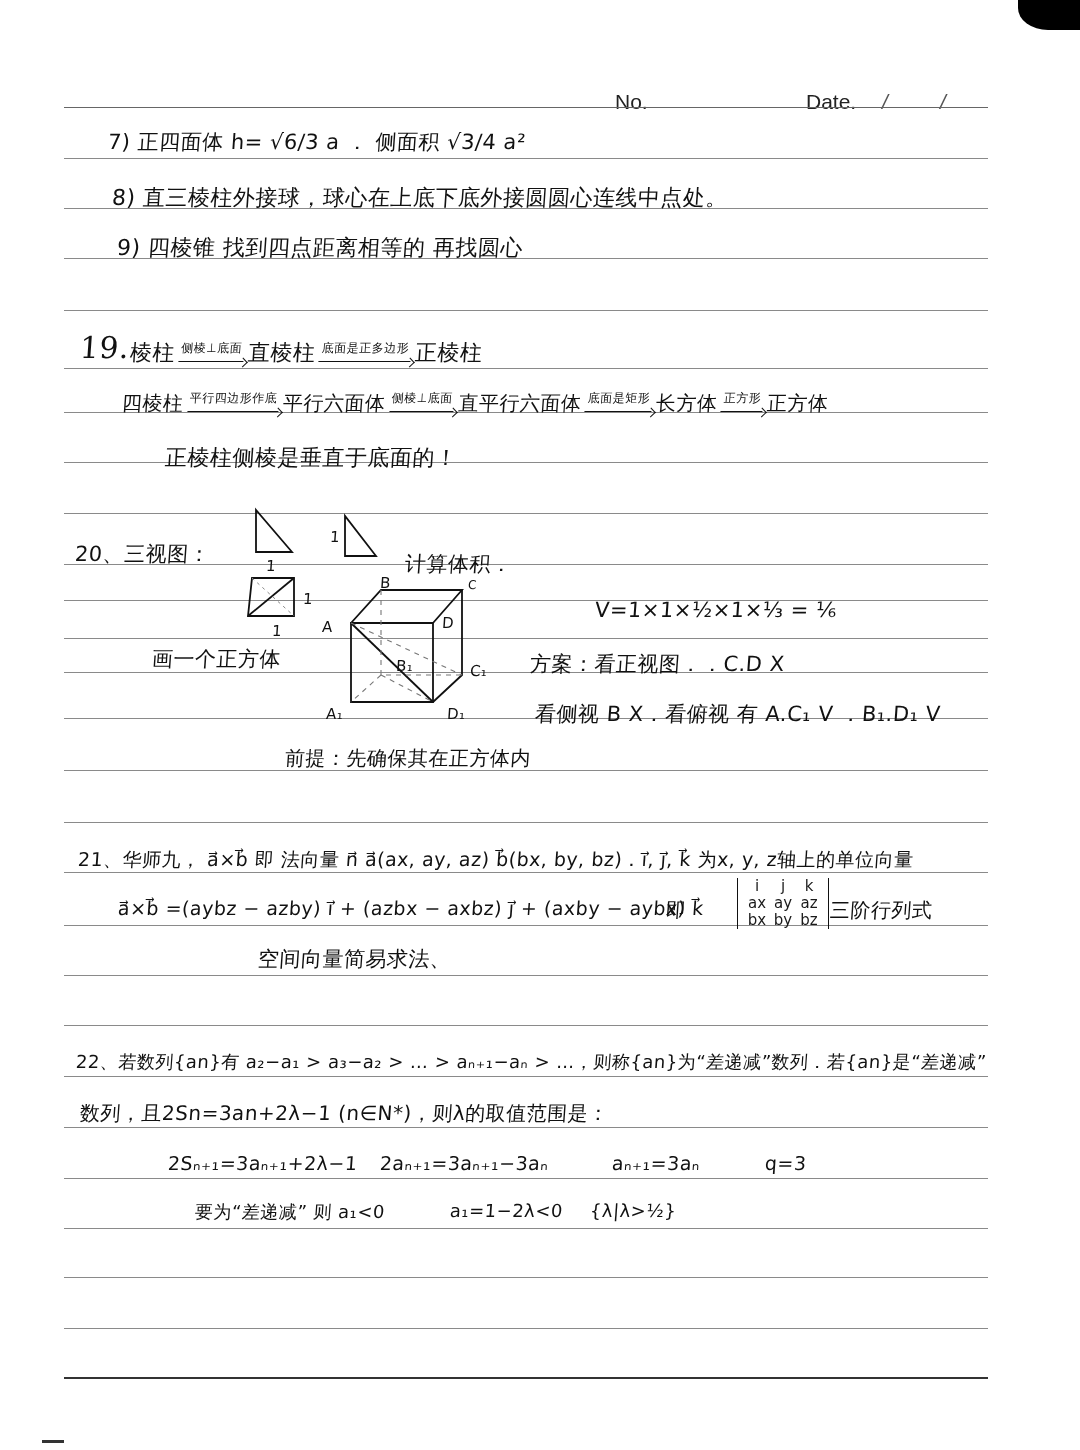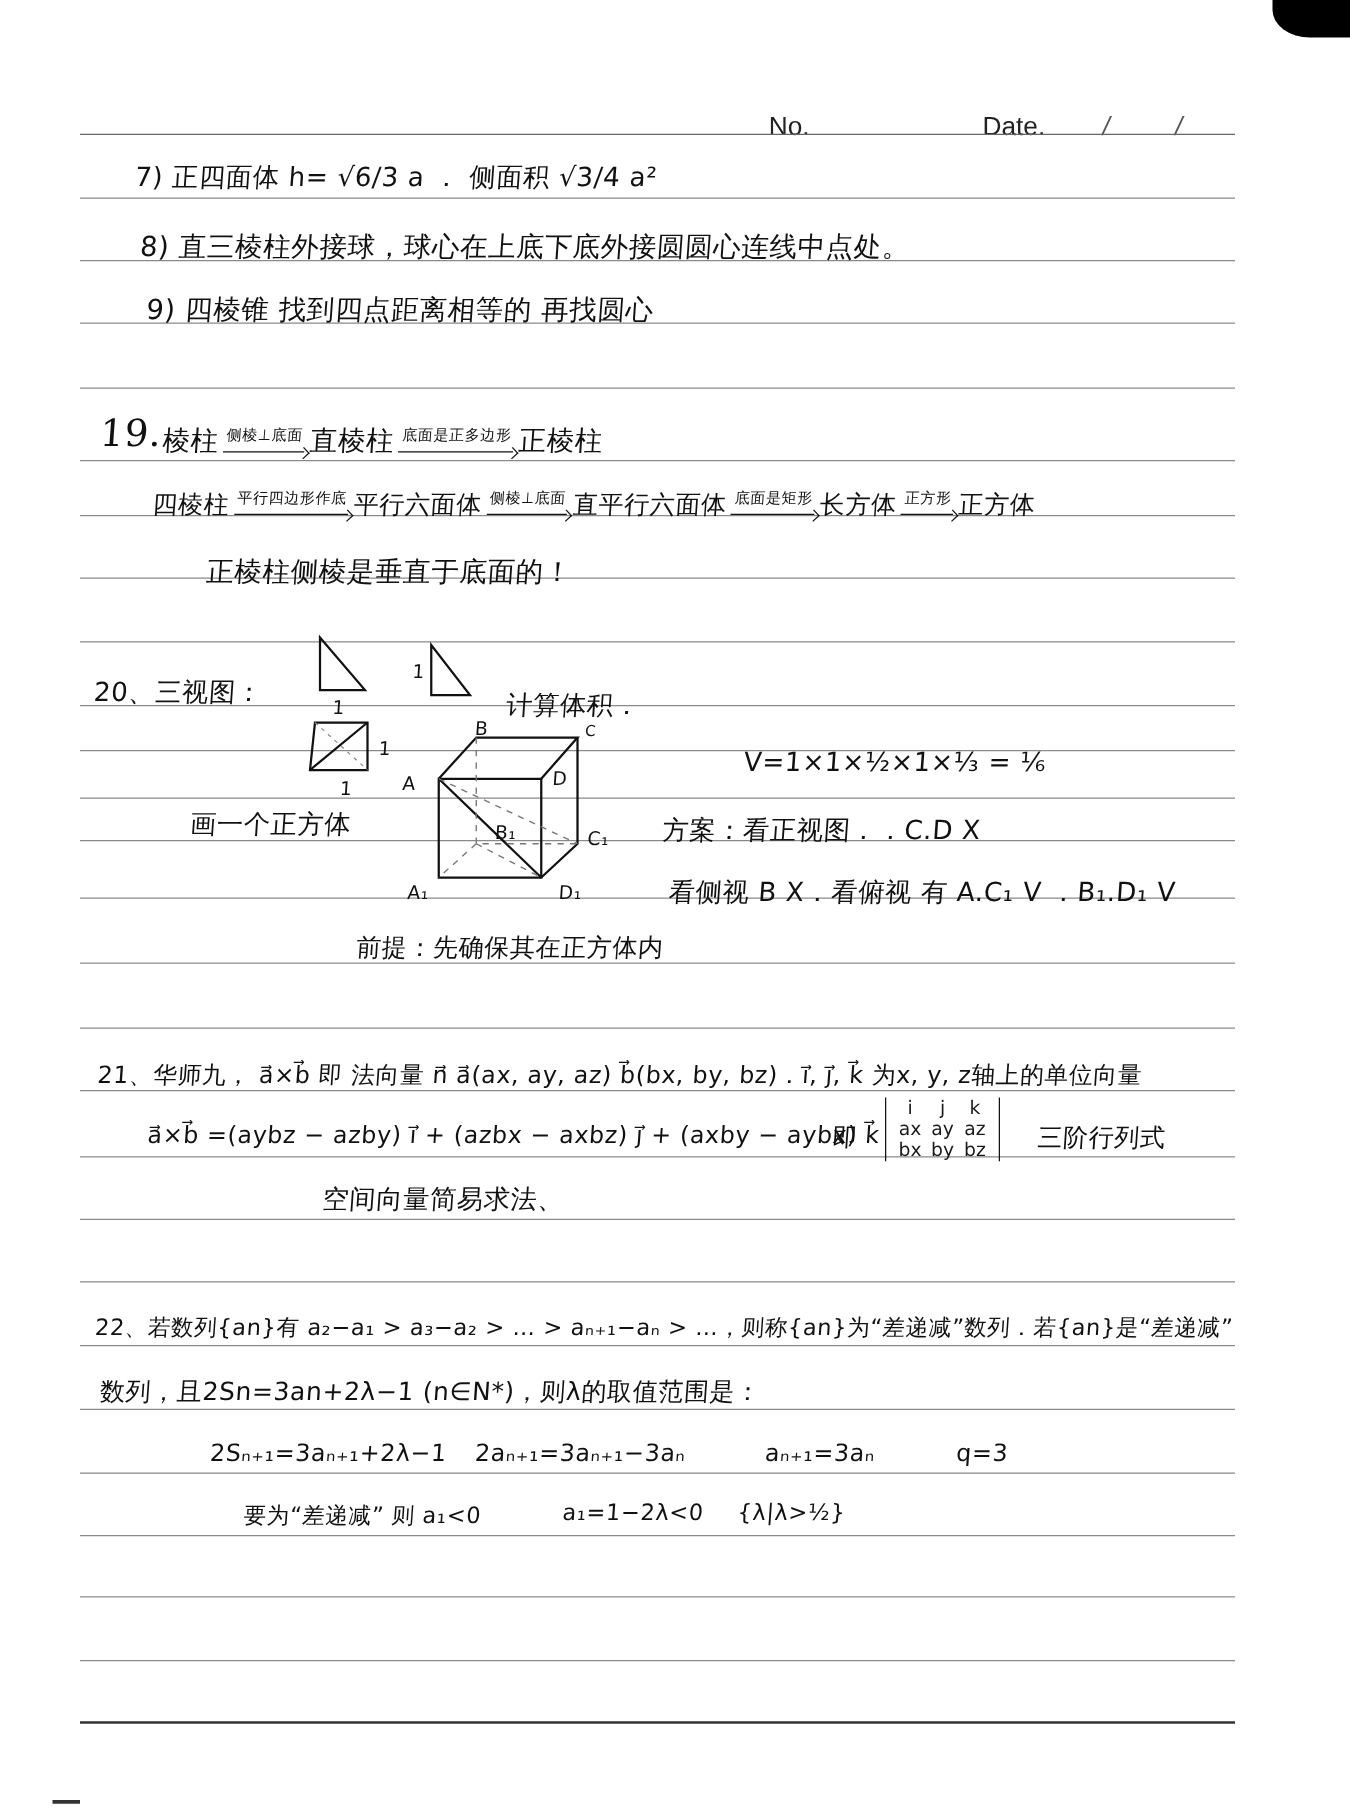--- a/index.html
+++ b/index.html
@@ -23,21 +23,21 @@
        padding:0 6px;font-size:15px;line-height:17px;text-align:center;}
   .det span{display:inline-block;width:26px;}
   .speck{position:absolute;background:#ccc;}
 </style>
 </head>
 <body>
 
 <div class="corner"></div>
 
 <div class="hdr" style="left:615px">No.</div>
-<div class="hdr" style="left:786px">Date.</div>
+<div class="hdr" style="left:806px">Date.</div>
 <div class="hdr" style="left:882px;font-style:italic;color:#555">/</div>
 <div class="hdr" style="left:940px;font-style:italic;color:#555">/</div>
 
 <div class="rule" style="top:107px;border-top-color:#666"></div>
 <div class="rule" style="top:158px"></div>
 <div class="rule" style="top:208px"></div>
 <div class="rule" style="top:258px"></div>
 <div class="rule" style="top:310px"></div>
 <div class="rule" style="top:368px"></div>
 <div class="rule" style="top:412px"></div>
@@ -133,21 +133,21 @@
 <div class="hand" style="left:595px;top:598px">V=1×1×½×1×⅓ = ⅙</div>
 <div class="hand" style="left:530px;top:650px">方案：看正视图．．C.D X</div>
 <div class="hand" style="left:535px;top:700px">看侧视 B X．看俯视 有 A.C₁ V ．B₁.D₁ V</div>
 <div class="hand" style="left:285px;top:745px;font-size:20px">前提：先确保其在正方体内</div>
 
 <div class="hand" style="left:78px;top:847px;font-size:19px">
   <span>21、</span><span>华师九，  a⃗×b⃗ 即 法向量 n⃗   a⃗(ax, ay, az)  b⃗(bx, by, bz)．i⃗, j⃗, k⃗ 为x, y, z轴上的单位向量</span>
 </div>
 <div class="hand" style="left:118px;top:897px;font-size:19px">a⃗×b⃗ =(aybz − azby) i⃗ + (azbx − axbz) j⃗ + (axby − aybx) k⃗</div>
 <div class="hand" style="left:666px;top:897px;font-size:20px">即</div>
-<div class="det" style="left:708px;top:878px">
+<div class="det" style="left:737px;top:878px">
   <div><span>i</span><span>j</span><span>k</span></div>
   <div><span>ax</span><span>ay</span><span>az</span></div>
   <div><span>bx</span><span>by</span><span>bz</span></div>
 </div>
 <div class="hand" style="left:830px;top:897px;font-size:20px">三阶行列式</div>
 <div class="hand" style="left:258px;top:945px;font-size:21px">空间向量简易求法、</div>
 
 <div class="hand" style="left:76px;top:1050px;font-size:18px">
   <span>22、</span><span>若数列{an}有 a₂−a₁ &gt; a₃−a₂ &gt; … &gt; aₙ₊₁−aₙ &gt; …，则称{an}为“差递减”数列．若{an}是“差递减”</span>
 </div>

